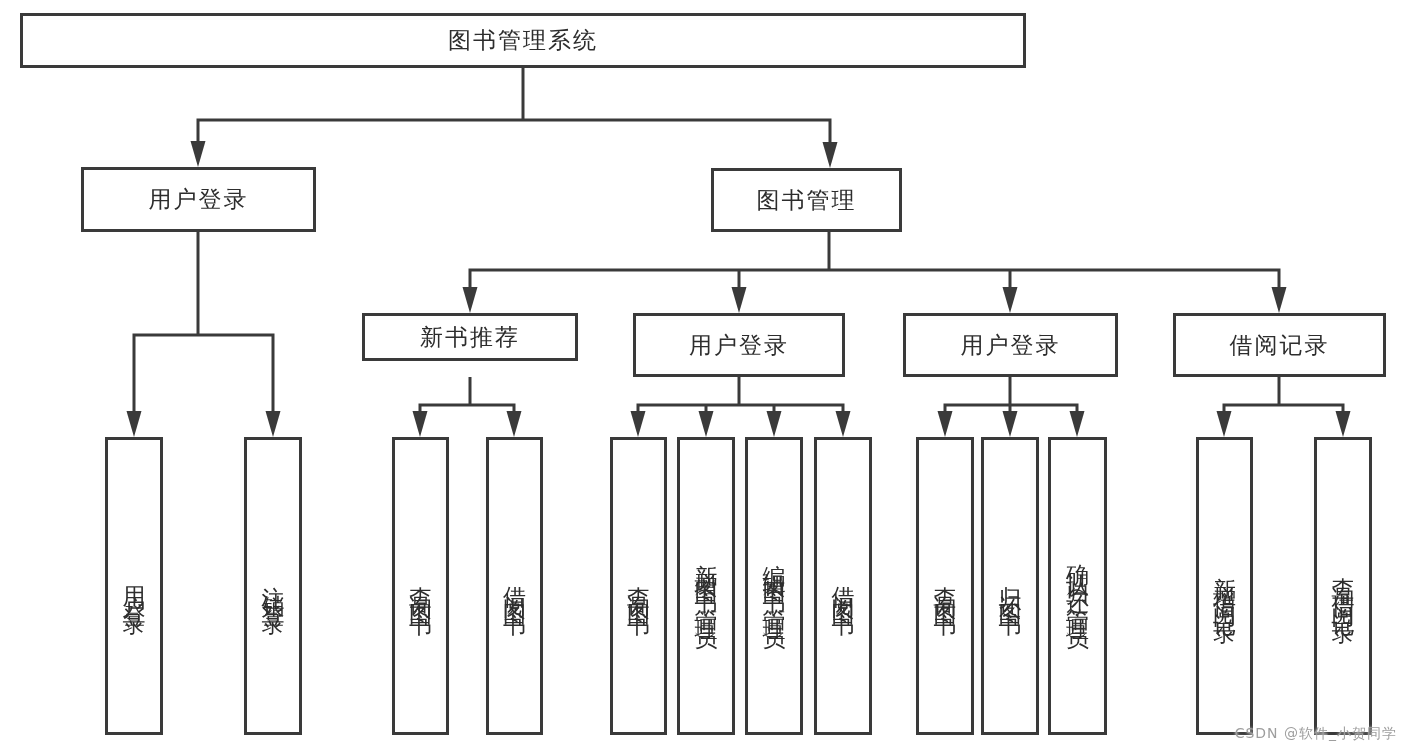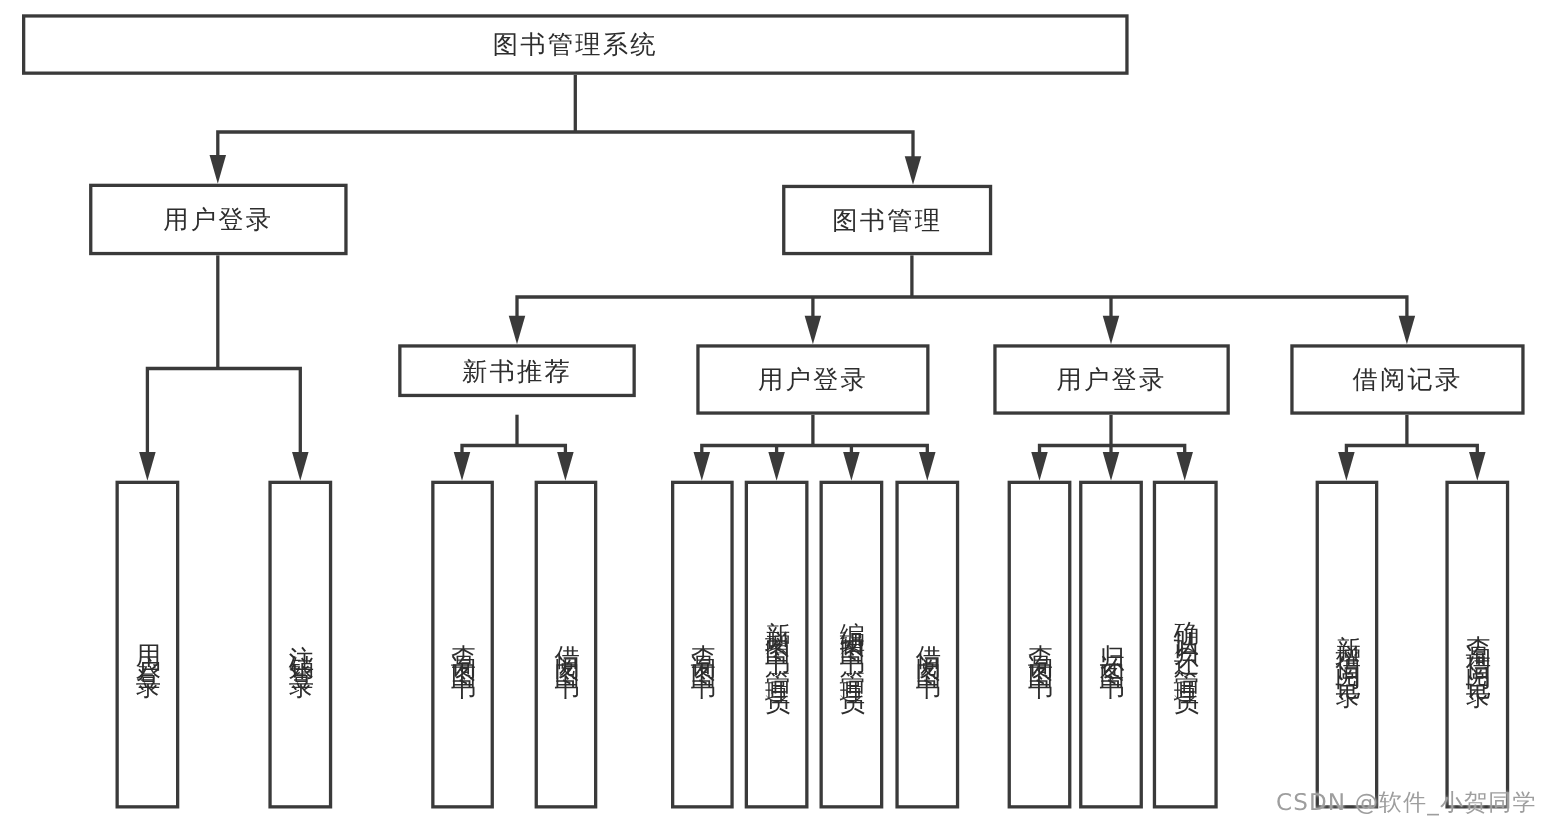--- a/index.html
+++ b/index.html
@@ -35,21 +35,21 @@
     writing-mode:vertical-rl;
     text-orientation:mixed;
     letter-spacing:9px;
     font-size:23px;
     line-height:1;
     white-space:normal;
   }
   .watermark{
     position:absolute;
     right:8px;bottom:4px;
-    font-size:21px;
+    font-size:14px;
     color:var(--wm);
     letter-spacing:1px;
     text-shadow:0 0 3px #fff;
   }
 </style>
 </head>
 <body>
 
 <div class="stage">
 

